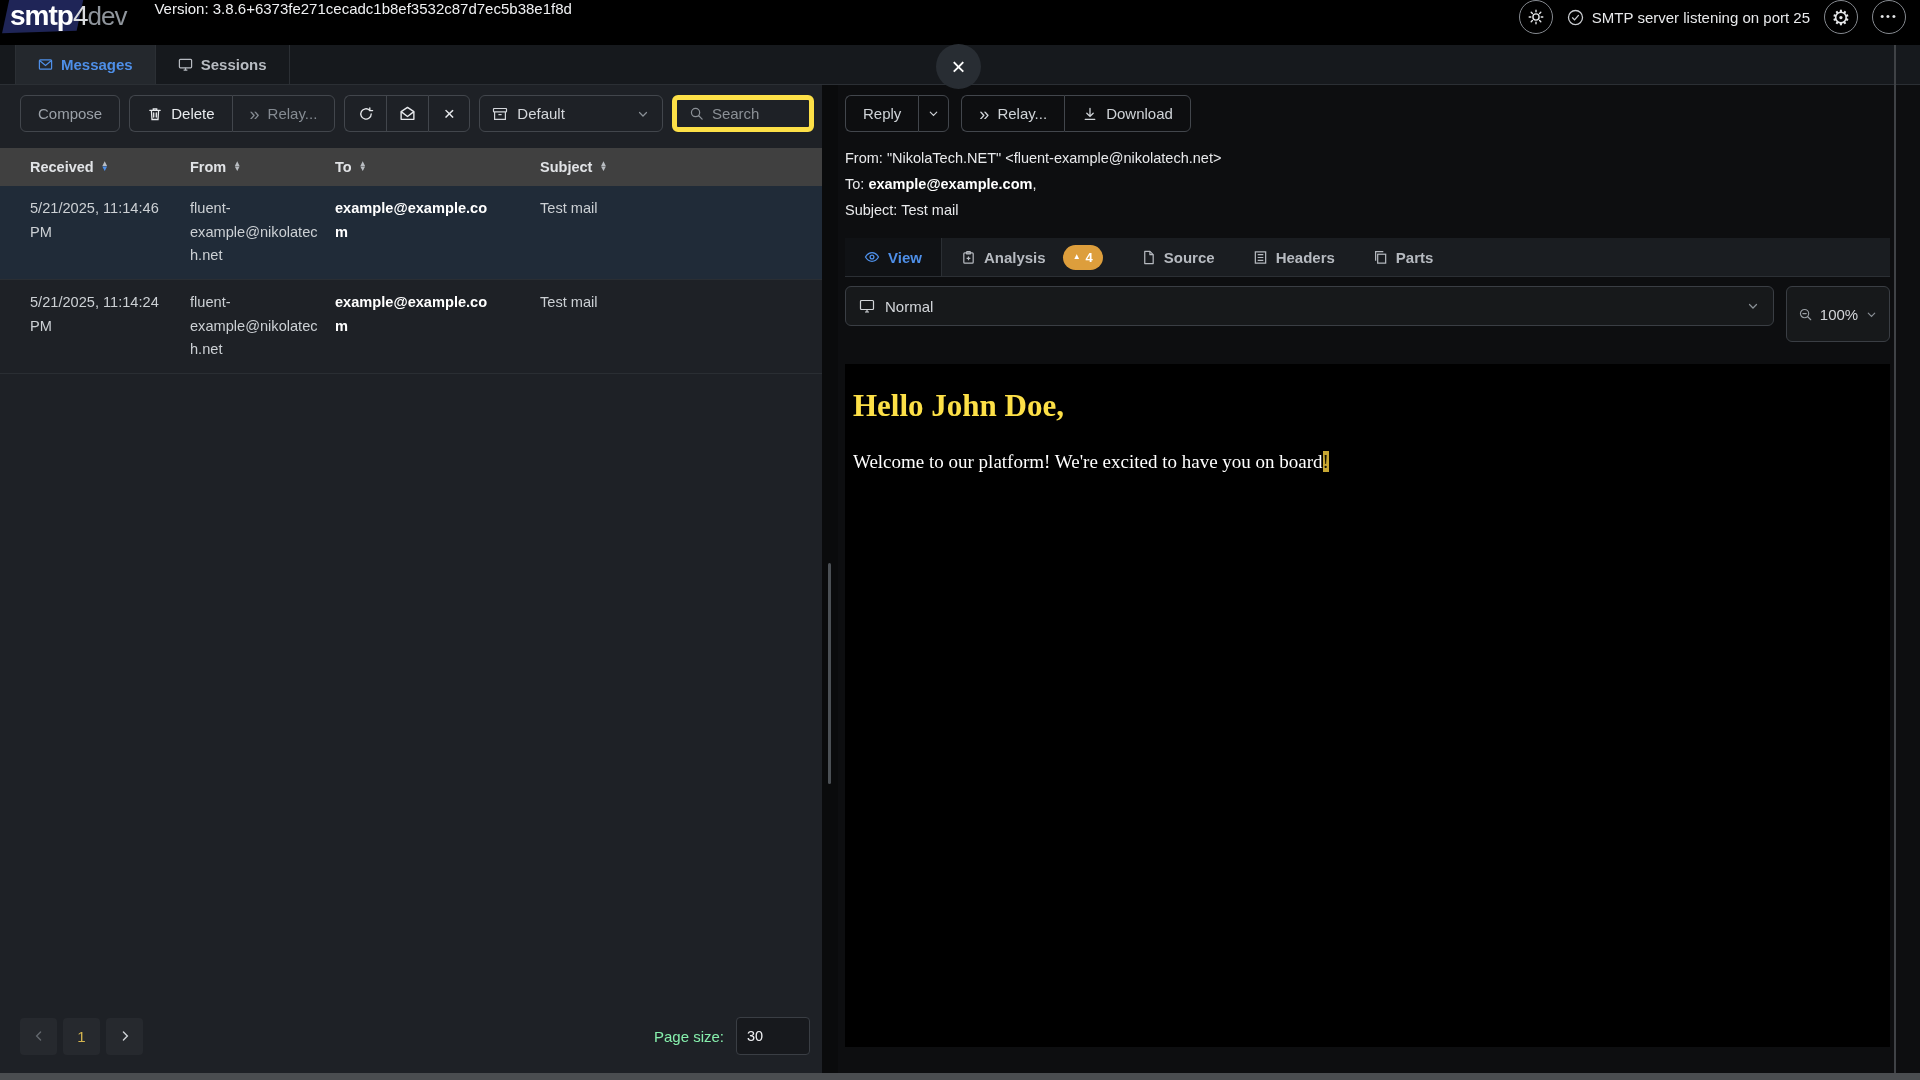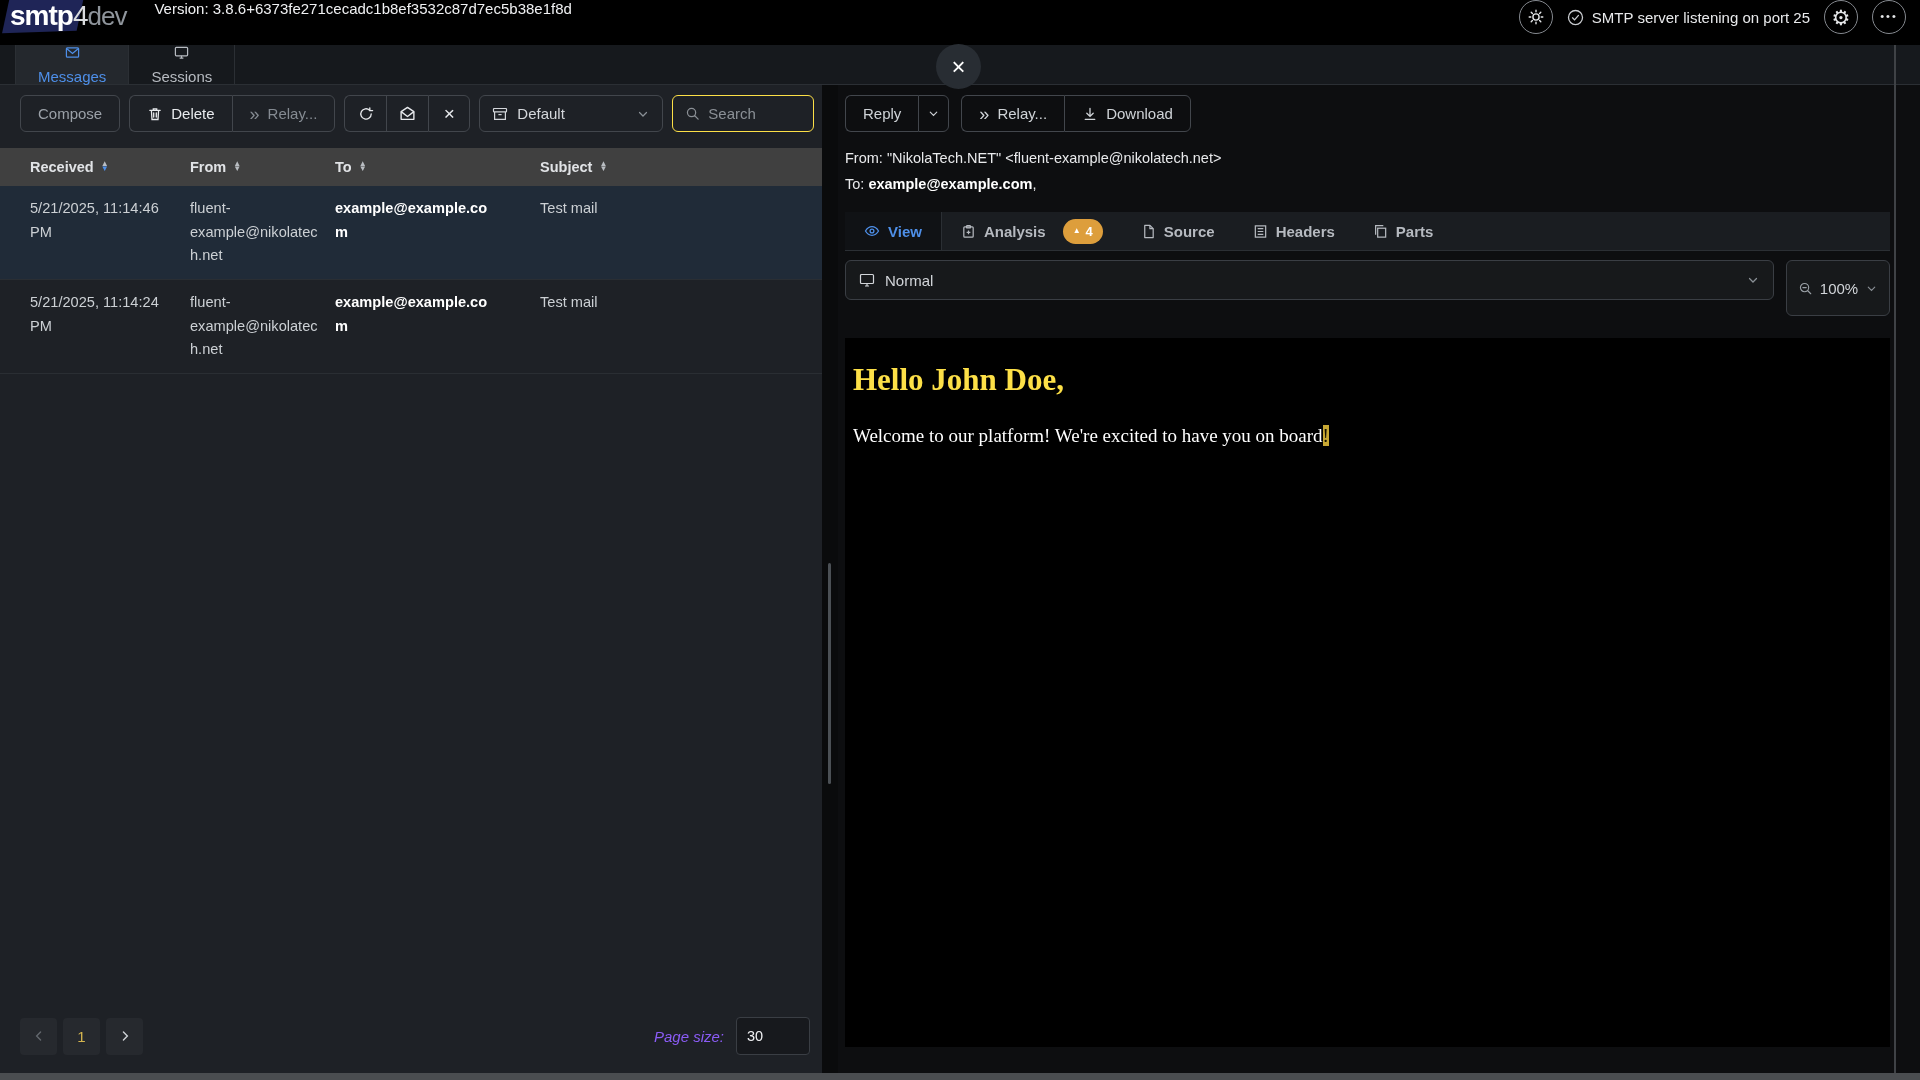--- a/index.html
+++ b/index.html
@@ -16,21 +16,21 @@
   .logo-dev { position:relative; z-index:1; font-size:26px; color:#8f959c; font-weight:300; letter-spacing:-1px; }
   .version { color:#f0f1f3; font-size:15px; }
   .topbar-right { margin-left:auto; display:flex; align-items:center; gap:14px; }
   .circle-btn { width:34px; height:34px; border:1px solid #85898f; border-radius:50%;
     display:flex; align-items:center; justify-content:center; color:#e4e6e8; background:transparent; cursor:pointer; }
   .server-status { display:flex; align-items:center; gap:8px; color:#e8e9eb; font-size:15px; }
   .dots { font-size:11px; letter-spacing:2px; color:#e4e6e8; line-height:1; padding-bottom:2px;}
 
   
   .navtabs { height:40px; background:#16191d; border-bottom:1px solid #2b2f34; display:flex; align-items:stretch; padding-left:15px; flex:0 0 40px; }
-  .navtab { display:flex; align-items:center; gap:8px; padding:0 22px; font-size:15px; font-weight:400; color:#b7bbc1; cursor:pointer; border-right:1px solid #2b2f34;flex-direction:column; }
+  .navtab { display:flex; align-items:center; gap:8px; padding:0 22px; font-size:15px; font-weight:700; color:#b7bbc1; cursor:pointer; border-right:1px solid #2b2f34; }
   .navtab.first { border-left:1px solid #2b2f34; }
   .navtab.active { background:#24282d; color:#4e8fe8; }
   .navtab.active svg { color:#4e8fe8; }
 
   
   .main { flex:1 1 auto; display:flex; min-height:0; }
 
   
   .left-panel { width:822px; flex:0 0 822px; background:#1e2126; display:flex; flex-direction:column; position:relative; }
   .toolbar { display:flex; align-items:center; gap:9px; padding:10px 8px 16px 20px; }
@@ -39,21 +39,21 @@
     color:#e8eaed; font-size:15px; cursor:pointer; white-space:nowrap; }
   .btn.muted { color:#9ba1a8; }
   .btn.disabled { color:#858b92; }
   .btn-group { display:flex; }
   .btn-group .btn { border-radius:0; border-right-width:0; }
   .btn-group .btn:first-child { border-radius:6px 0 0 6px; }
   .btn-group .btn:last-child { border-radius:0 6px 6px 0; border-right-width:1px; }
   .btn.icon-only { width:42px; padding:0; justify-content:center; }
   .select-box { width:198px; height:37px; border:1px solid #42464c; border-radius:6px; display:flex; align-items:center; gap:9px; padding:0 12px; color:#d4d7db; font-size:15px; cursor:pointer; }
   .select-box .chev { margin-left:auto; color:#8a9096; }
-  .search-box { width:152px; height:37px; border:1px solid #fde047; border-radius:6px; display:flex; align-items:center; gap:8px; padding:0 12px; color:#8b9096; }
+  .search-box { width:152px; height:37px; border:5px solid #fde047; border-radius:6px; display:flex; align-items:center; gap:8px; padding:0 12px; color:#8b9096; }
   .search-box input { background:transparent; border:none; outline:none; color:#d4d7db; font-size:15px; width:100%; font-family:inherit; }
   .search-box input::placeholder { color:#8b9096; }
 
   .tbl-header { height:38px; background:#404040; display:flex; align-items:center; font-size:14.5px; font-weight:700; color:#e1e3e6;justify-content:center; }
   .tbl-row { display:flex; border-bottom:1px solid #2a2e33; padding:11px 0; font-size:14.6px; color:#ccd0d4; line-height:1.62; cursor:pointer; }
   .tbl-row.selected { background:#202b38; }
   .c1 { width:190px; padding-left:30px; padding-right:18px; }
   .c2 { width:145px; padding-right:16px; overflow-wrap:anywhere; }
   .c3 { width:205px; padding-right:47px; overflow-wrap:anywhere; font-weight:700; color:#fff; }
   .tbl-header .c3 { font-weight:700; color:#e1e3e6; }
@@ -61,21 +61,21 @@
   .hcell { display:flex; align-items:center; gap:7px; }
   .sort { display:inline-flex; flex-direction:column; line-height:0.62; font-size:8px; color:#b9bdc2; }
   .sort .dn.active { color:#4e8fe8; }
 
   .pager { margin-top:auto; display:flex; align-items:center; padding:16px 12px 18px 20px; }
   .page-btn { width:37px; height:37px; background:#26292e; border:none; border-radius:4px; font-size:15px; display:flex; align-items:center; justify-content:center; cursor:pointer; margin-right:6px; }
   .page-btn.prev { color:#63686e; }
   .page-btn.cur { color:#d4b54f; font-size:15px; }
   .page-btn.next { color:#cfd3d7; }
   .pager-right { margin-left:auto; display:flex; align-items:center; gap:12px; }
-  .pager-right label { color:#8b5cf6; font-size:15px;font-style:italic; }
+  .pager-right label { color:#86efac; font-size:15px; }
   .pagesize-input { width:74px; height:38px; background:#17191d; border:1px solid #3a3e44; border-radius:4px; color:#f0f1f3; font-size:14.5px; padding:0 10px; font-family:inherit; outline:none; }
 
   
   .splitter { width:16px; flex:0 0 16px; background:#0a0b0c; position:relative; cursor:col-resize; }
   .splitter .grip { position:absolute; left:6px; top:478px; width:3px; height:221px; background:#4b5055; border-radius:2px; }
 
   
   .right-panel { flex:1 1 auto; background:#0d0e10; display:flex; flex-direction:column; padding:0 30px 26px 7px; min-width:0; }
   .r-toolbar { display:flex; align-items:center; gap:12px; margin-top:10px; }
   .r-toolbar .btn { color:#cfd3d7; }
@@ -339,20 +339,24 @@
 
       <div class="meta">
         <div>
           <span>From:</span>
           <span>"NikolaTech.NET" &lt;fluent-example@nikolatech.net&gt;</span>
         </div>
         <div>
           <span>To:</span>
           <b>example@example.com</b><span>,</span>
         </div>
+        <div>
+          <span>Subject:</span>
+          <span>Test mail</span>
+        </div>
       </div>
 
       <div class="rtabs">
         <div class="rtab active">
           <span>
             <svg class="icn" width="16" height="16" viewBox="0 0 16 16" fill="none" stroke="currentColor" stroke-width="1.3">
               <path d="M1.5 8s2.5-4.3 6.5-4.3S14.5 8 14.5 8 12 12.3 8 12.3 1.5 8 1.5 8z"></path>
                 <circle cx="8" cy="8" r="1.9"></circle>
             </svg>
           </span>

